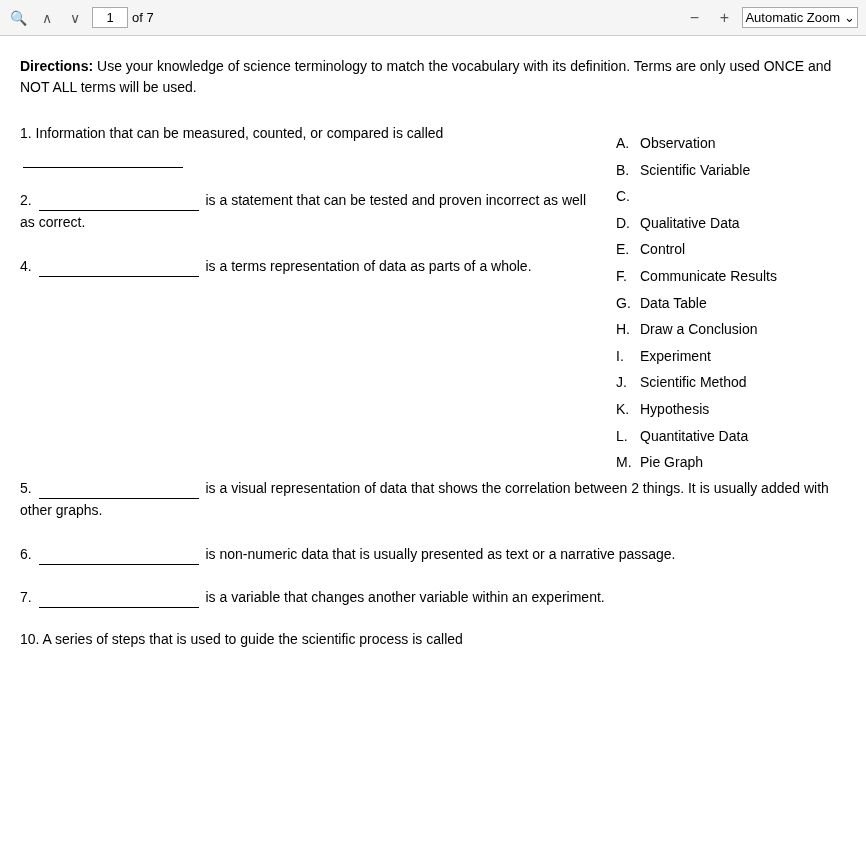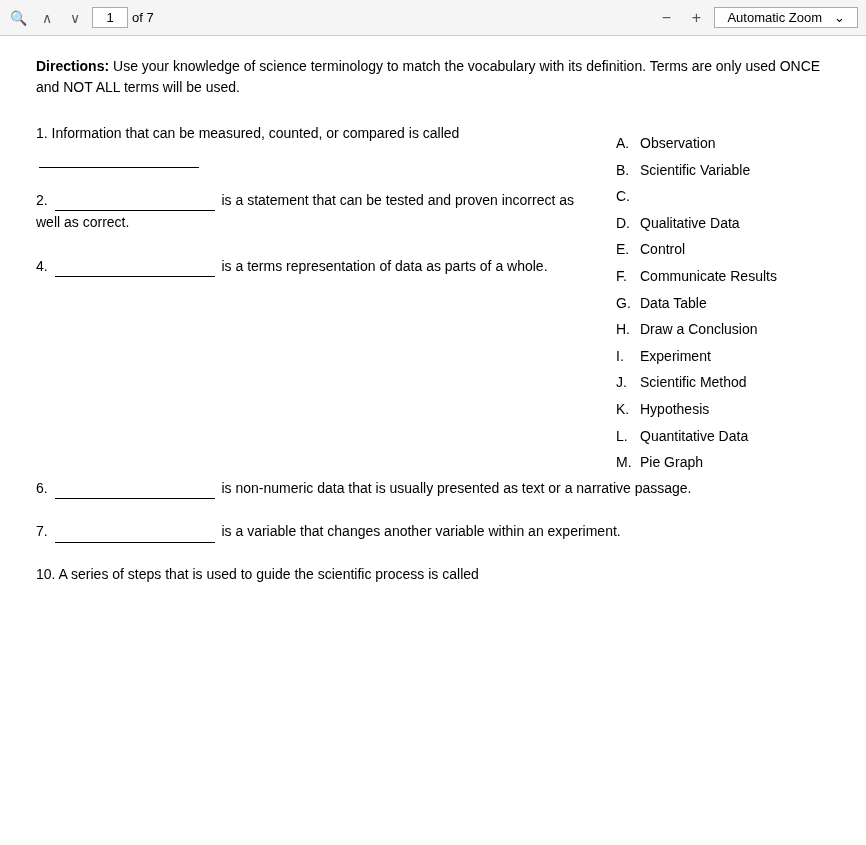--- a/index.html
+++ b/index.html
@@ -41,44 +41,44 @@
     .page-input {
       width: 36px;
       text-align: center;
       border: 1px solid #aaa;
       padding: 2px 4px;
       font-size: 13px;
     }
     .zoom-select {
       display: flex;
       align-items: center;
-      gap: 12px;
+      gap: 4px;
       font-size: 13px;
       border: 1px solid #aaa;
-      padding: 2px 12px;
+      padding: 2px 2px;
       background: #fff;
       cursor: pointer;
     }
     .toolbar-btn {
       width: 24px;
       height: 24px;
       display: flex;
       align-items: center;
       justify-content: center;
       cursor: pointer;
       font-size: 16px;
       color: #555;
       border: none;
       background: transparent;
     }
     .toolbar-spacer { flex: 1; }
 
     
     .doc-content {
-      padding: 20px 30px 30px 36px;
+      padding: 20px 30px 30px 20px;
       max-width: 866px;
     }
 
     .directions {
       font-size: 14px;
       line-height: 1.5;
       margin-bottom: 24px;
     }
     .directions strong { font-weight: bold; }
 
@@ -239,20 +239,25 @@
           <div class="answer-item">
             <span class="answer-letter">M.</span>
             <span>Pie Graph</span>
           </div>
         </div>
     </div>
   </div>
 
   <div class="questions-full">
 
+    <div class="question">
+      <span>5.</span>
+      <span class="blank">&nbsp;</span>
+      <span>is a visual representation of data that shows the correlation between 2 things. It is usually added with other graphs.</span>
+    </div>
 
     <div class="question">
       <span>6.</span>
       <span class="blank">&nbsp;</span>
       <span>is non-numeric data that is usually presented as text or a narrative passage.</span>
     </div>
 
     <div class="question">
       <span>7.</span>
       <span class="blank">&nbsp;</span>

